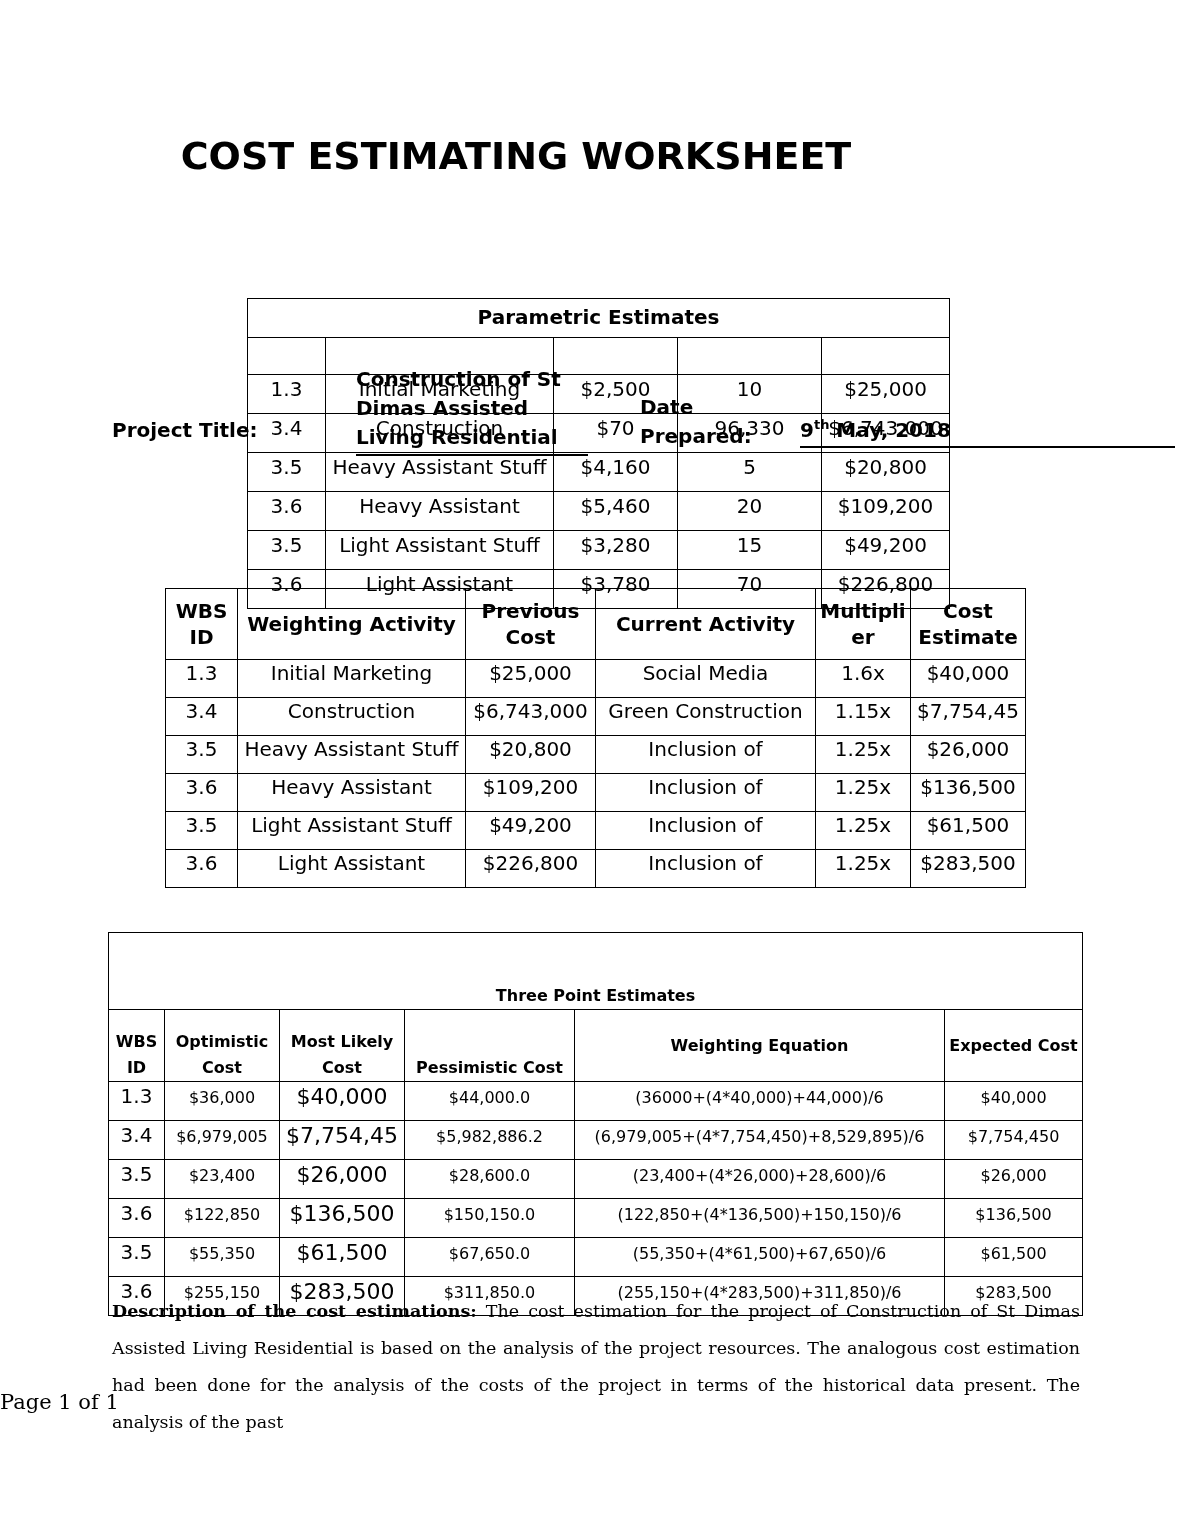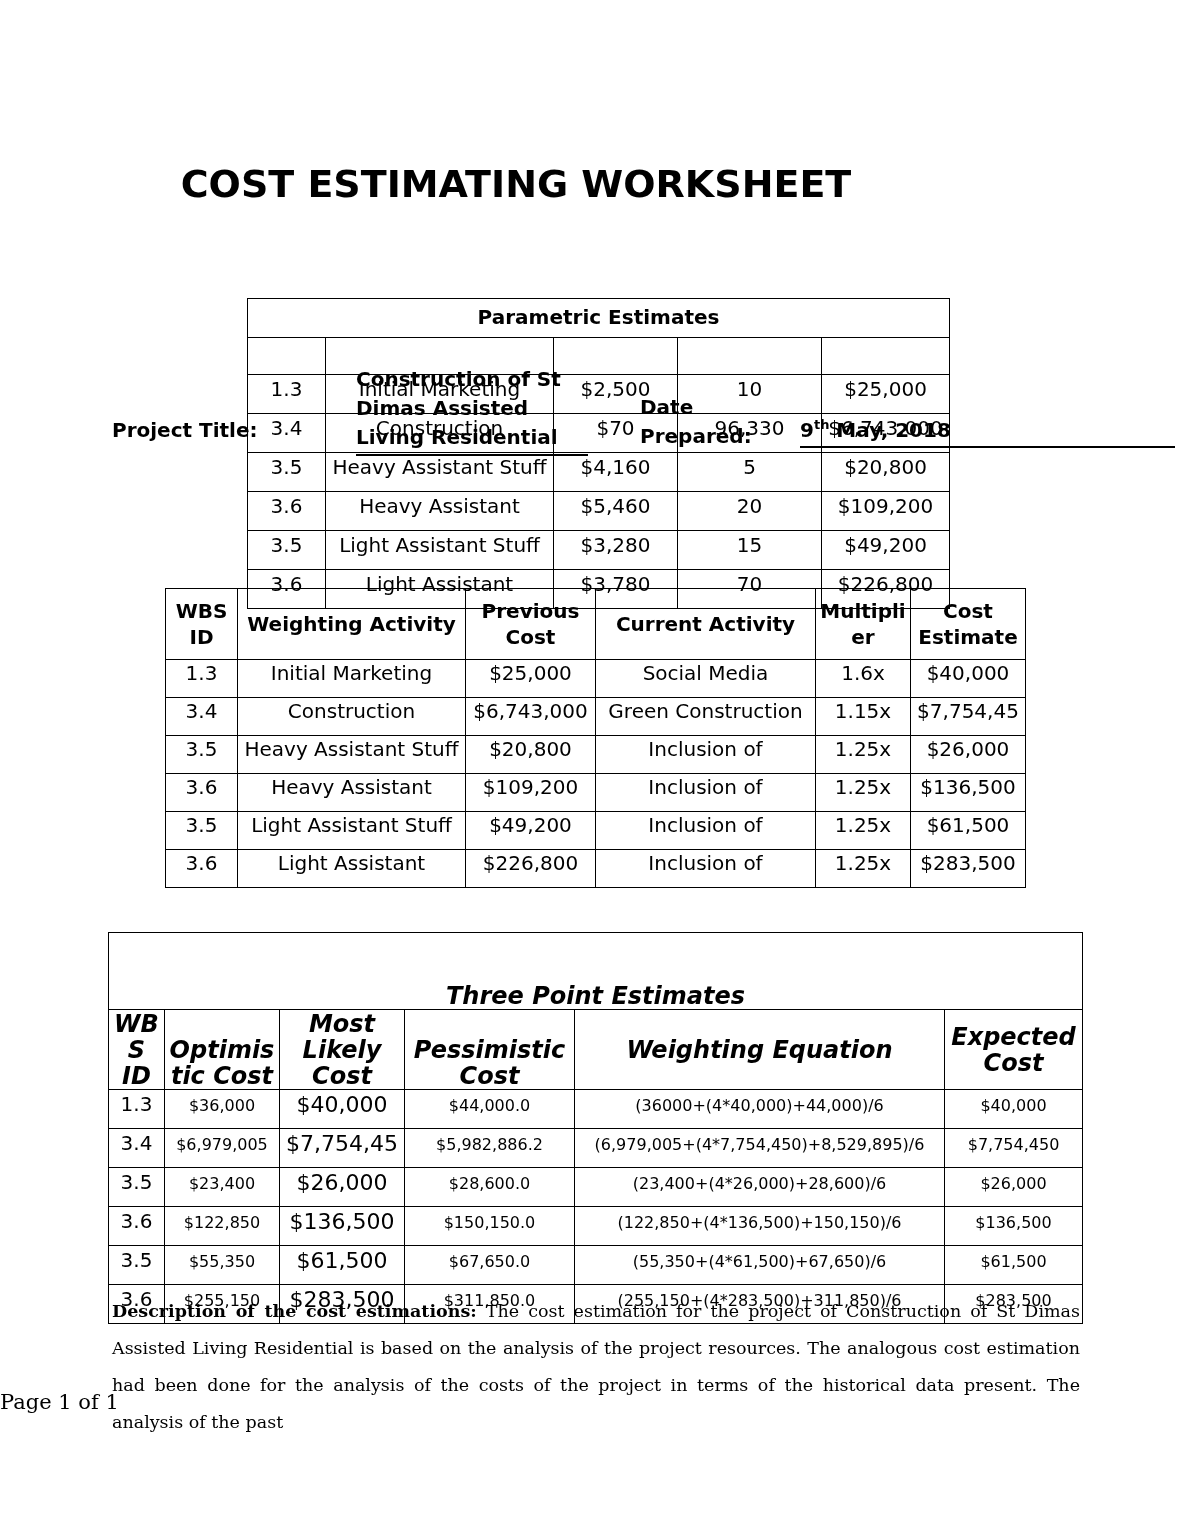--- a/index.html
+++ b/index.html
@@ -20,21 +20,20 @@
   .doc-title {
     position: absolute;
     top: 134px;
     left: 0;
     width: 1032px;
     text-align: center;
     font-size: 38px;
     font-weight: bold;
     letter-spacing: 0px;
     white-space: nowrap;
-    margin-top: 28px;
   }
 
   .title-row {
     position: absolute;
     top: 182px;
     left: 100px;
     width: 1000px;
     height: 78px;
   }
 
@@ -156,26 +155,25 @@
   }
 
   
   #threepoint-table {
     left: 108px;
     top: 932px;
     width: 974px;
     font-size: 20px;
   }
   #threepoint-table thead th {
-    font-size: 24px;
+    font-size: 16px;
     line-height: 26px;
     height: 70px;
     vertical-align: bottom;
     padding-bottom: 0;
-    font-style: italic;
   }
   #threepoint-table thead th.hdr-weighting,
   #threepoint-table thead th.hdr-expected {
     vertical-align: middle;
   }
   #threepoint-table tbody td {
     height: 36px;
     line-height: 27px;
     vertical-align: top;
   }

